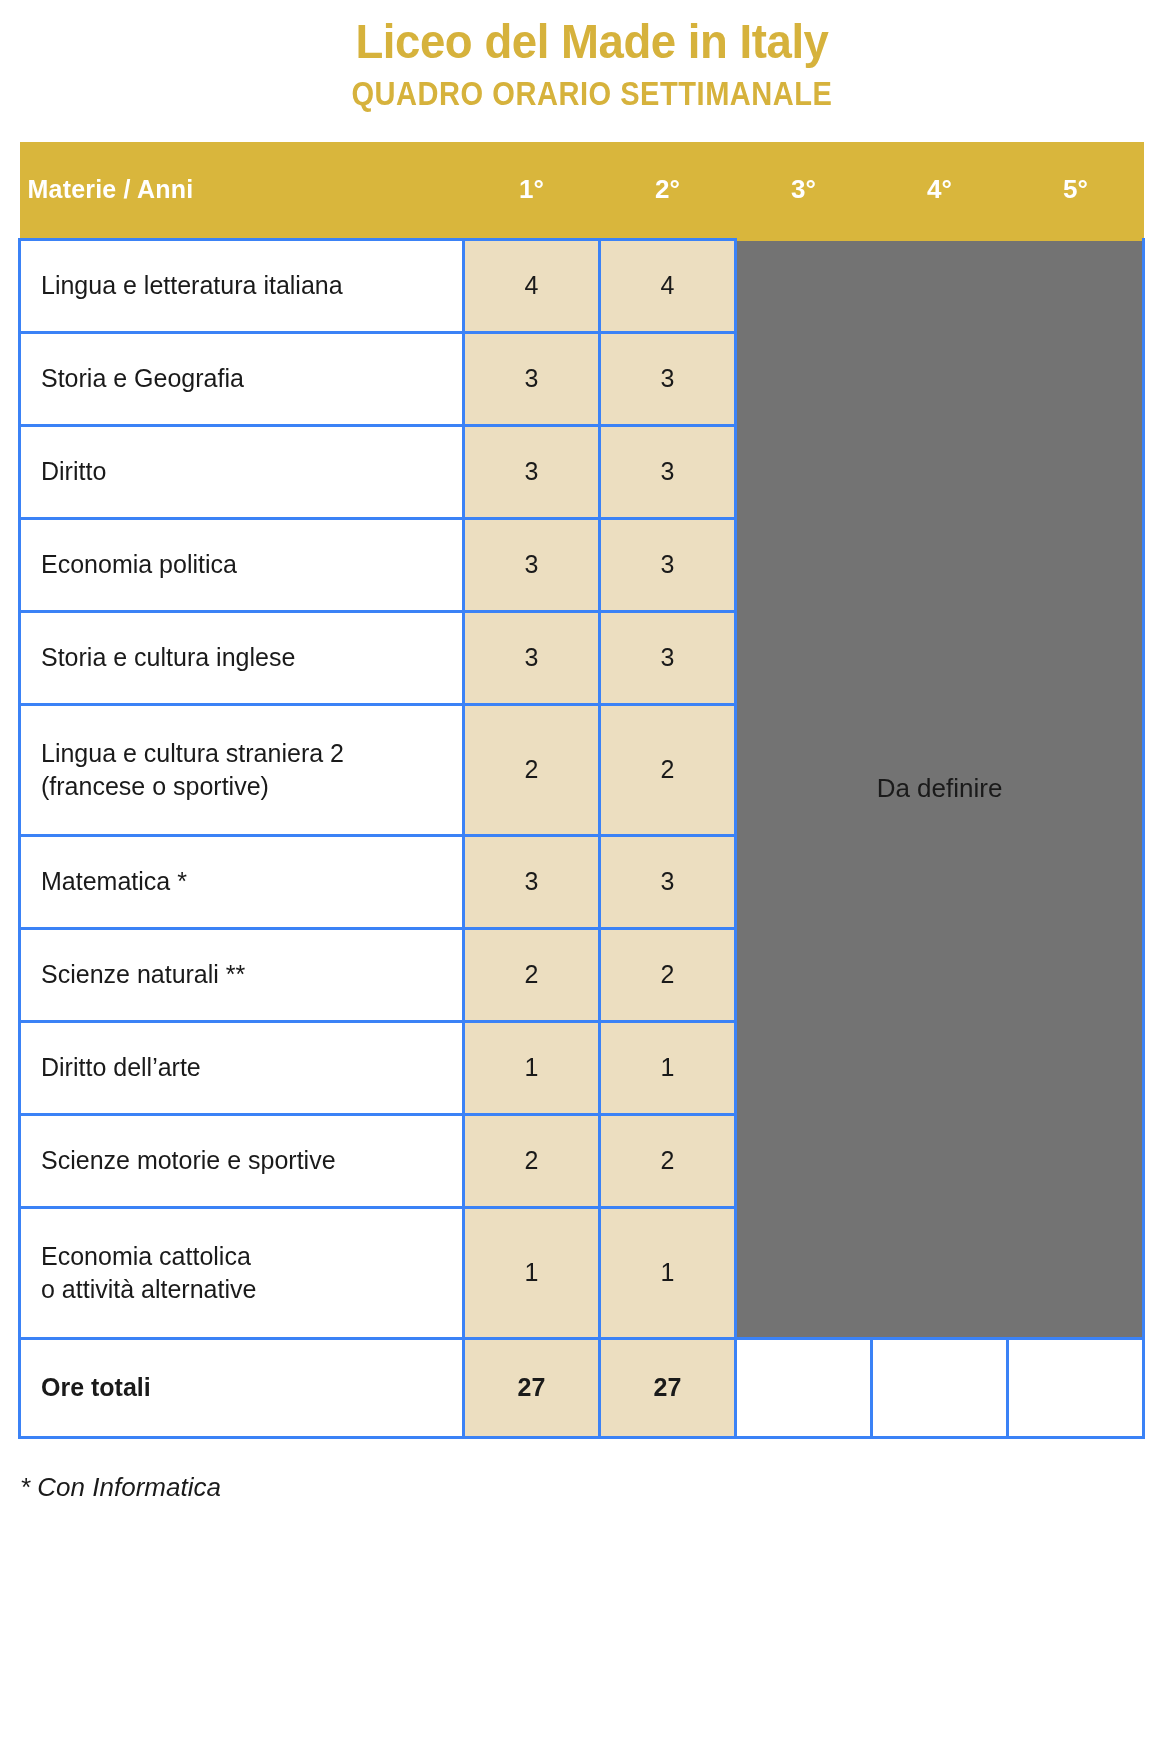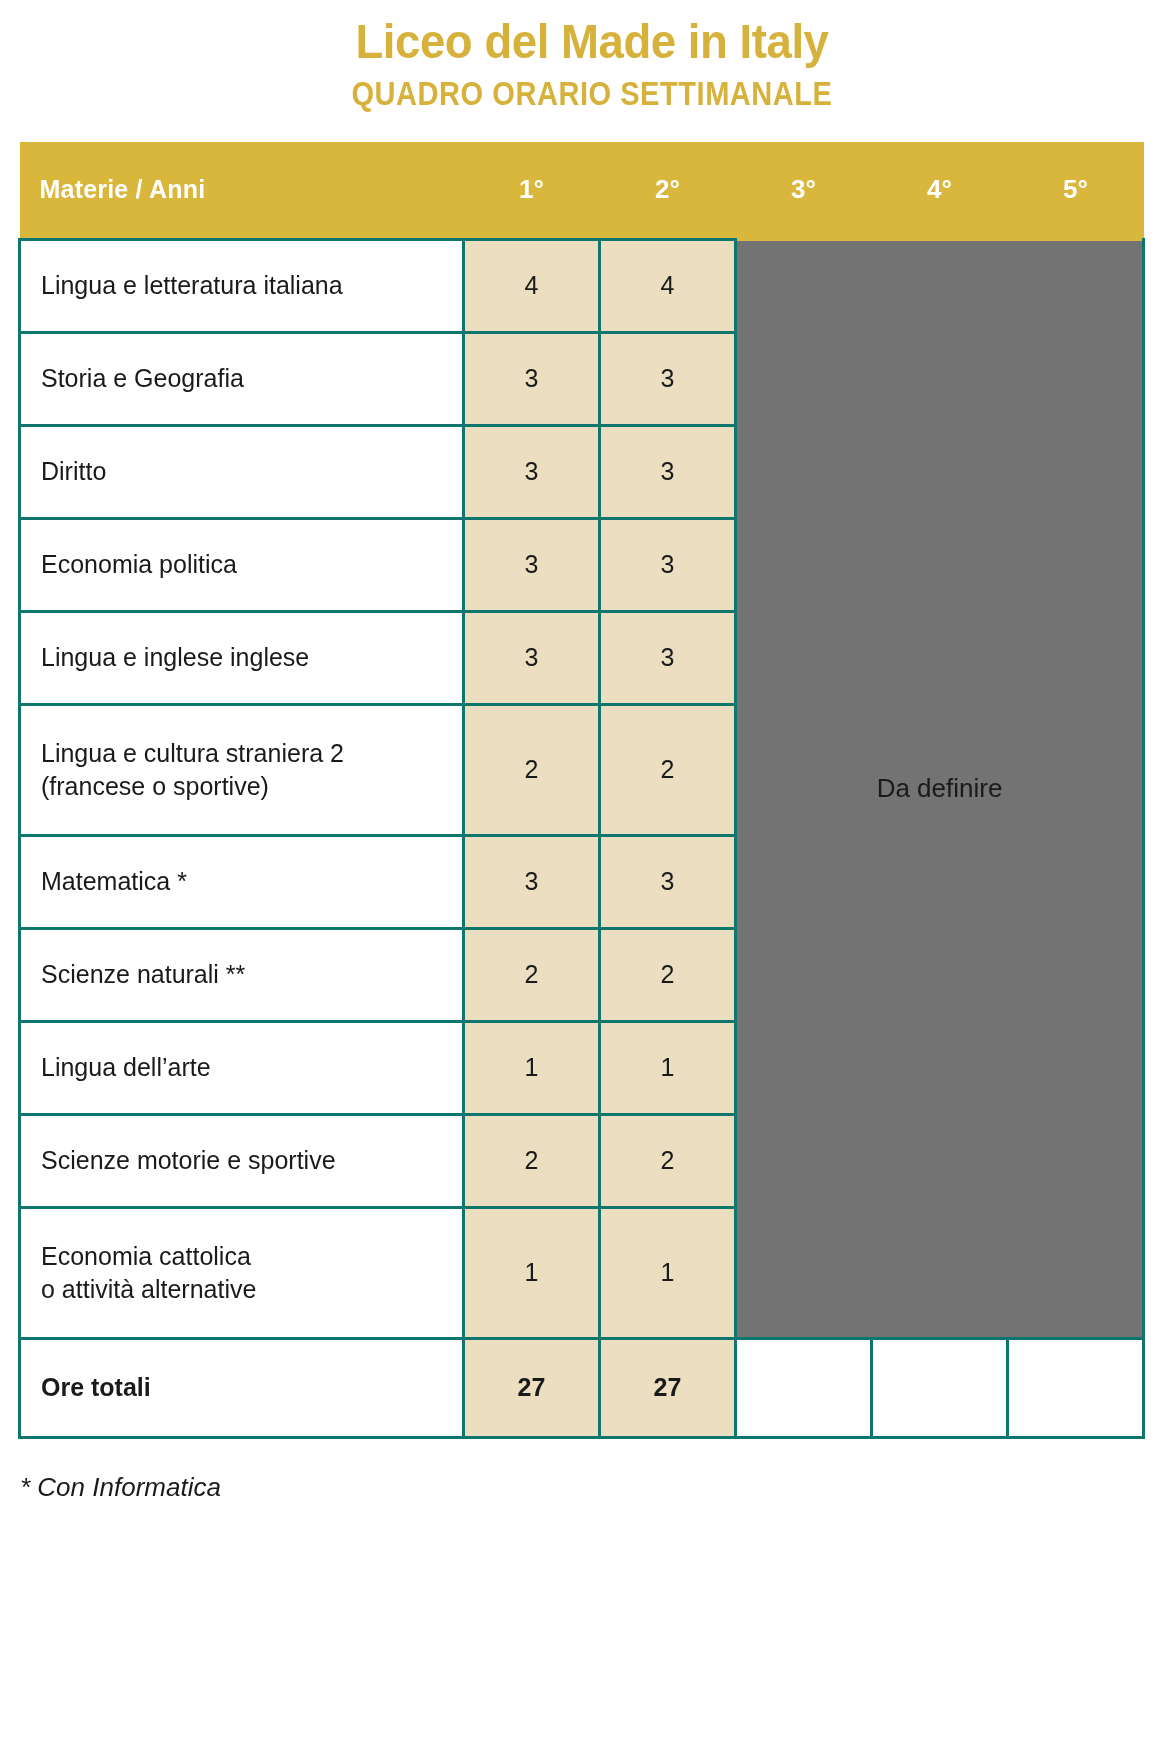--- a/index.html
+++ b/index.html
@@ -69,30 +69,30 @@
     color: #ffffff;
     font-size: 25px;
     font-weight: bold;
     height: 96px;
     padding: 0;
     border: none;
     vertical-align: middle;
   }
   thead th.h-subject {
     text-align: left;
-    padding-left: 20px;
+    padding-left: 8px;
     letter-spacing: 0.2px;
   }
   thead th.h-year {
     text-align: center;
     font-size: 26px;
   }
 
   tbody td {
-    border: 3px solid #0f766e;
+    border: 3px solid #3b82f6;
     font-size: 25px;
     vertical-align: middle;
     background: #ffffff;
   }
   td.subject {
     text-align: left;
     padding: 10px 16px 10px 20px;
     line-height: 1.32;
     height: 70px;
   }
@@ -184,21 +184,21 @@
           <td class="num">3</td>
         </tr>
 
         <tr>
           <td class="subject">Economia politica</td>
           <td class="num">3</td>
           <td class="num">3</td>
         </tr>
 
         <tr>
-          <td class="subject">Lingua e inglese inglese</td>
+          <td class="subject">Storia e cultura inglese</td>
           <td class="num">3</td>
           <td class="num">3</td>
         </tr>
 
         <tr>
           <td class="subject two-line">
             <span>Lingua e cultura straniera 2</span><br>
             <span>(francese o sportive)</span>
           </td>
           <td class="num">2</td>
@@ -211,21 +211,21 @@
           <td class="num">3</td>
         </tr>
 
         <tr>
           <td class="subject">Scienze naturali **</td>
           <td class="num">2</td>
           <td class="num">2</td>
         </tr>
 
         <tr>
-          <td class="subject">Lingua dell’arte</td>
+          <td class="subject">Diritto dell’arte</td>
           <td class="num">1</td>
           <td class="num">1</td>
         </tr>
 
         <tr>
           <td class="subject">Scienze motorie e sportive</td>
           <td class="num">2</td>
           <td class="num">2</td>
         </tr>
 

